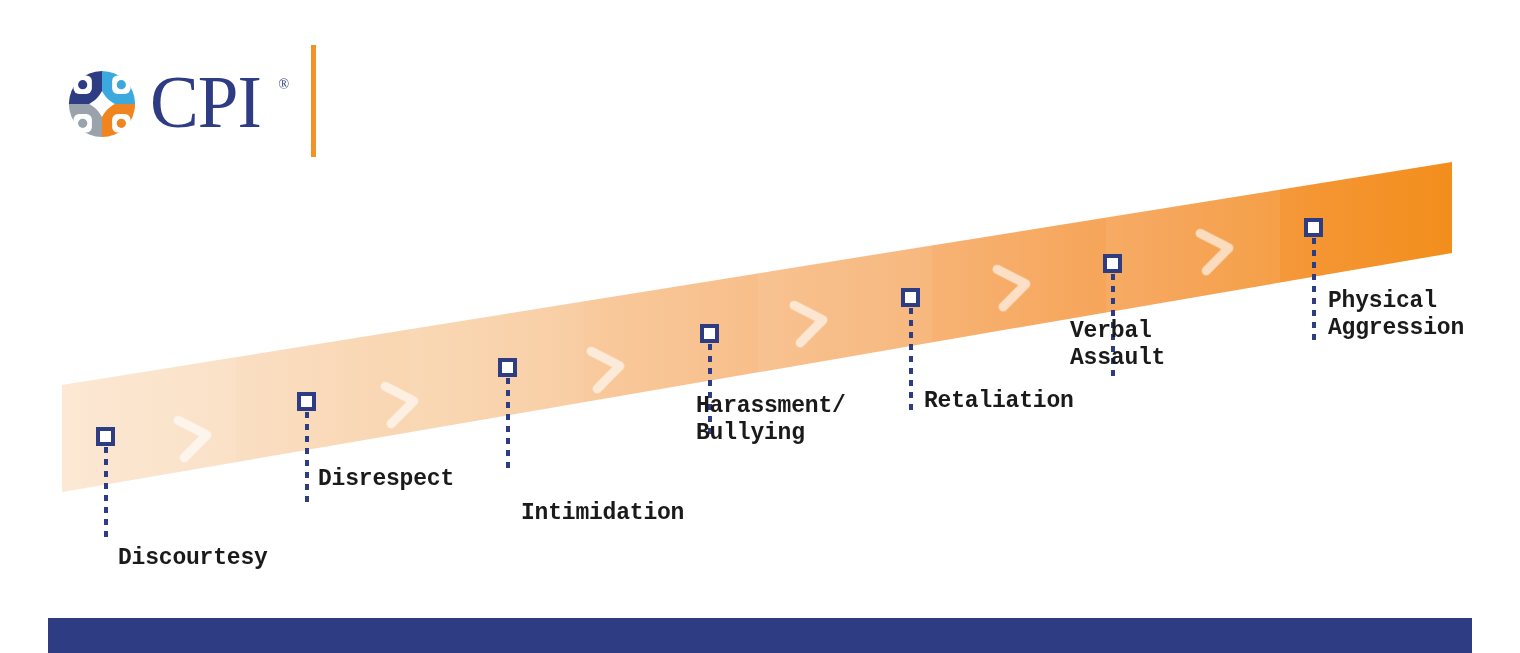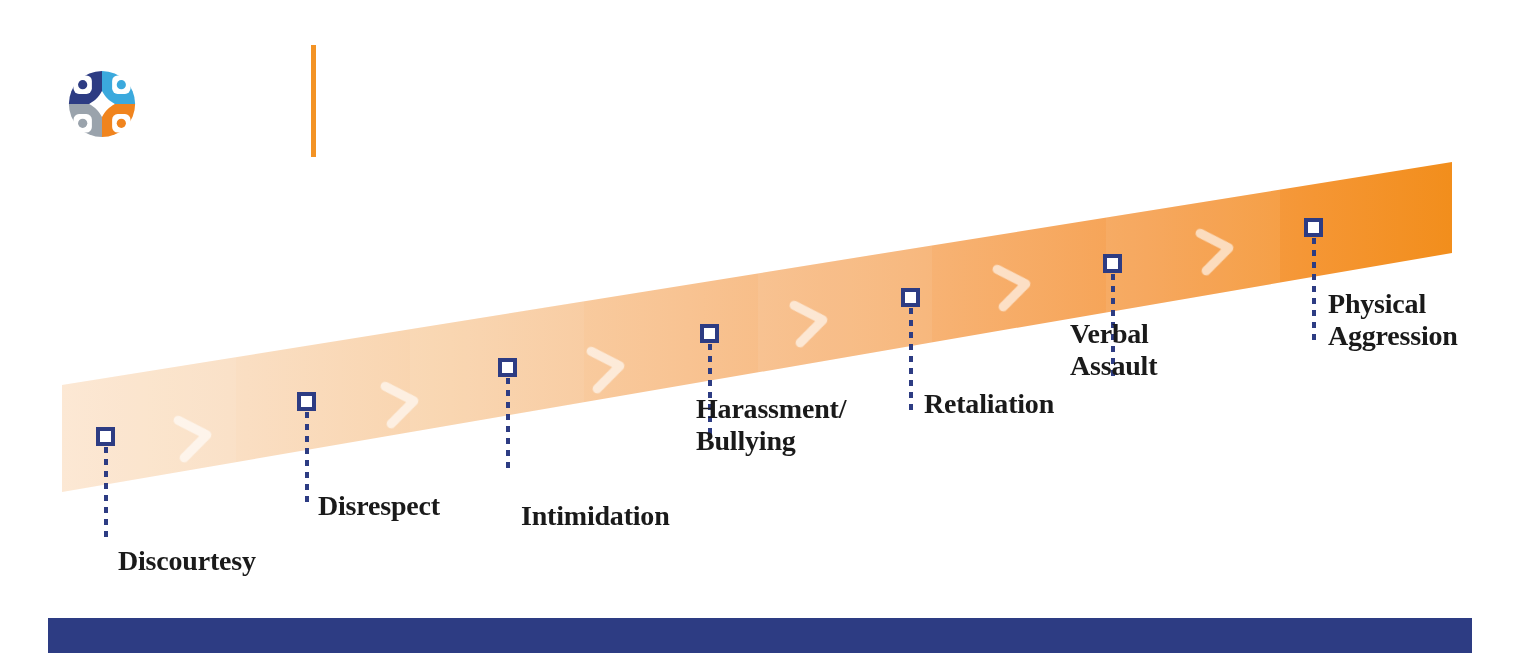--- a/index.html
+++ b/index.html
@@ -103,24 +103,24 @@
     background-image: linear-gradient(
       to bottom,
       #2D3C83 0px, #2D3C83 6px,
       rgba(0,0,0,0) 6px, rgba(0,0,0,0) 12px);
     background-size: 4px 12px;
     background-repeat: repeat-y;
   }
 
   .marker-label {
     position: absolute;
-    font-family: Liberation Serif, serif;
+    font-family: Liberation Mono, monospace;
     font-weight: 700;
-    font-size: 28px;
-    line-height: 32px;
+    font-size: 23px;
+    line-height: 27px;
     color: #1a1a1a;
     white-space: pre-line;
     letter-spacing: -0.2px;
   }
 
   
   #bottom-bar {
     position: absolute;
     left: 48px;
     top: 618px;
@@ -150,20 +150,26 @@
         <circle cx="29" cy="29" r="5" fill="#2D3C83"></circle>
         <rect x="61" y="19" width="20" height="20" rx="6" fill="#ffffff"></rect>
         <circle cx="71" cy="29" r="5" fill="#3BA9DD"></circle>
         <rect x="19" y="61" width="20" height="20" rx="6" fill="#ffffff"></rect>
         <circle cx="29" cy="71" r="5" fill="#9AA3AC"></circle>
         <rect x="61" y="61" width="20" height="20" rx="6" fill="#ffffff"></rect>
         <circle cx="71" cy="71" r="5" fill="#F0841E"></circle>
       </svg>
     </div>
 
+    <div id="logo-wordmark">
+      <svg viewBox="0 0 160 90" width="150" height="86" aria-hidden="true">
+        <text x="0" y="68" font-family="'Liberation Serif', serif" font-size="78" font-weight="400" letter-spacing="-1" fill="#2D3C83">CPI</text>
+        <text x="137" y="28" font-family="'Liberation Serif', serif" font-size="15" fill="#2D3C83">®</text>
+      </svg>
+    </div>
 
     <div id="title-divider"></div>
 
   </div>
 
   <div id="ramp-wrap">
     <svg id="ramp-svg" width="1520" height="600" viewBox="0 0 1520 600" aria-hidden="true">
       <defs>
         <linearGradient id="rampGrad" x1="0" y1="0" x2="1" y2="0">
           <stop offset="0%" stop-color="#FCE7D1"></stop>
@@ -203,21 +209,21 @@
   <div id="markers">
       <div class="marker" style="left: 105px; top: 436px;">
         <div class="marker-square"></div>
         <div class="marker-line" style="height: 94px;"></div>
       </div>
       <div class="marker-label" style="left: 118px; top: 525px; margin-top: 20px;">Discourtesy</div>
       <div class="marker" style="left: 306px; top: 401px;">
         <div class="marker-square"></div>
         <div class="marker-line" style="height: 96px;"></div>
       </div>
-      <div class="marker-label" style="left: 318px; top: 490px;">Disrespect</div>
+      <div class="marker-label" style="left: 318px; top: 466px;">Disrespect</div>
       <div class="marker" style="left: 507px; top: 367px;">
         <div class="marker-square"></div>
         <div class="marker-line" style="height: 96px;"></div>
       </div>
       <div class="marker-label" style="left: 521px; top: 456px; margin-top: 44px;">Intimidation</div>
       <div class="marker" style="left: 709px; top: 333px;">
         <div class="marker-square"></div>
         <div class="marker-line" style="height: 94px;"></div>
       </div>
       <div class="marker-label" style="left: 696px; top: 393px;">Harassment/

